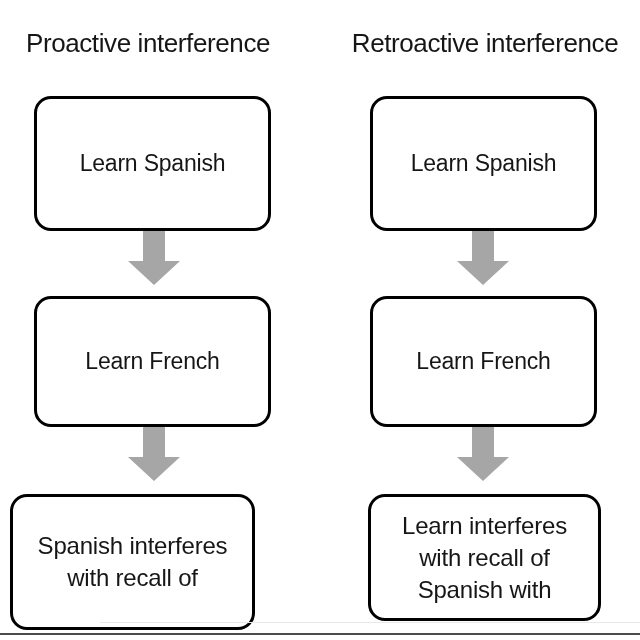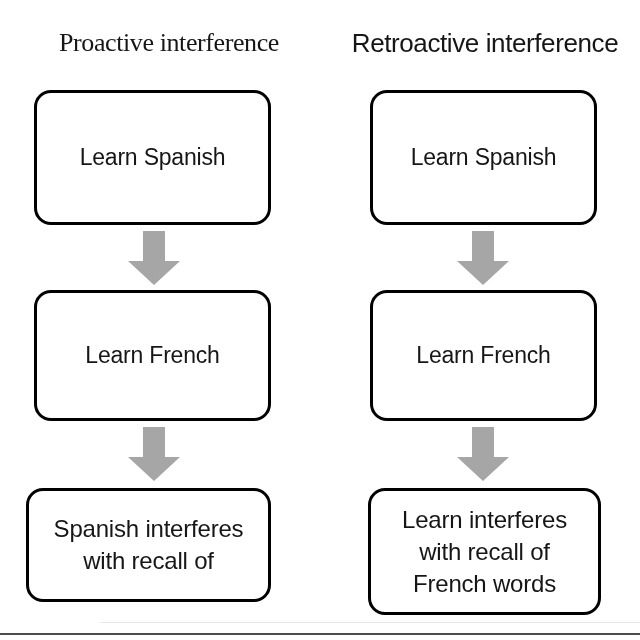--- a/index.html
+++ b/index.html
@@ -26,38 +26,38 @@
     font-size: 26px;
     font-weight: 400;
     line-height: 34px;
     letter-spacing: -0.4px;
     text-align: center;
     color: #161616;
     white-space: nowrap;
     font-family: "Liberation Sans", sans-serif;
   }
   #title-proactive {
-    left: 24px;
+    left: 3px;
     width: 290px;
-    font-family: Liberation Serif, serif;
   }
   #title-retroactive {
     left: 330px;
     width: 310px;
   }
   .node-box {
     position: absolute;
     box-sizing: border-box;
     background: #ffffff;
     border: 3.5px solid #000000;
     border-radius: 17px;
     display: flex;
     align-items: center;
     justify-content: center;
     text-align: center;
+    margin-top: 6px;
   }
   .node-label {
     font-size: 23px;
     font-weight: 400;
     line-height: 31px;
     letter-spacing: -0.2px;
     color: #161616;
     padding: 0 8px;
     font-family: "Liberation Sans", sans-serif;
   }
@@ -109,21 +109,21 @@
   <div class="node-box" style="left:34px; top:290px; width:237px; height:131px;">
     <span class="node-label">Learn French</span>
   </div>
 
   <div class="arrow-connector" style="left:128px; top:427px;">
     <svg viewBox="0 0 52 54" preserveAspectRatio="none" aria-hidden="true">
       <polygon points="15,0 37,0 37,30 52,30 26,54 0,30 15,30" fill="#a6a6a6"></polygon>
     </svg>
   </div>
 
-  <div class="node-box" style="left:26px; top:488px; width:245px; height:114px;">
+  <div class="node-box" style="left:10px; top:488px; width:245px; height:136px;">
     <span class="node-label multiline">
       <span>Spanish interferes</span><br>
       <span>with recall of</span><br>
     </span>
   </div>
 
   <div class="node-box" style="left:370px; top:90px; width:227px; height:135px;">
     <span class="node-label">Learn Spanish</span>
   </div>
 
@@ -140,20 +140,20 @@
   <div class="arrow-connector" style="left:457px; top:427px;">
     <svg viewBox="0 0 52 54" preserveAspectRatio="none" aria-hidden="true">
       <polygon points="15,0 37,0 37,30 52,30 26,54 0,30 15,30" fill="#a6a6a6"></polygon>
     </svg>
   </div>
 
   <div class="node-box" style="left:368px; top:488px; width:233px; height:127px;">
     <span class="node-label multiline">
       <span>Learn interferes</span><br>
       <span>with recall of</span><br>
-      <span>French words</span>
+      <span>Spanish with</span>
     </span>
   </div>
 
   <div class="faint-rule" style="left:100px; top:622px; width:540px;"></div>
   <div class="baseline-rule" style="top:633px;"></div>
 
 </div>
 
 </body></html>

